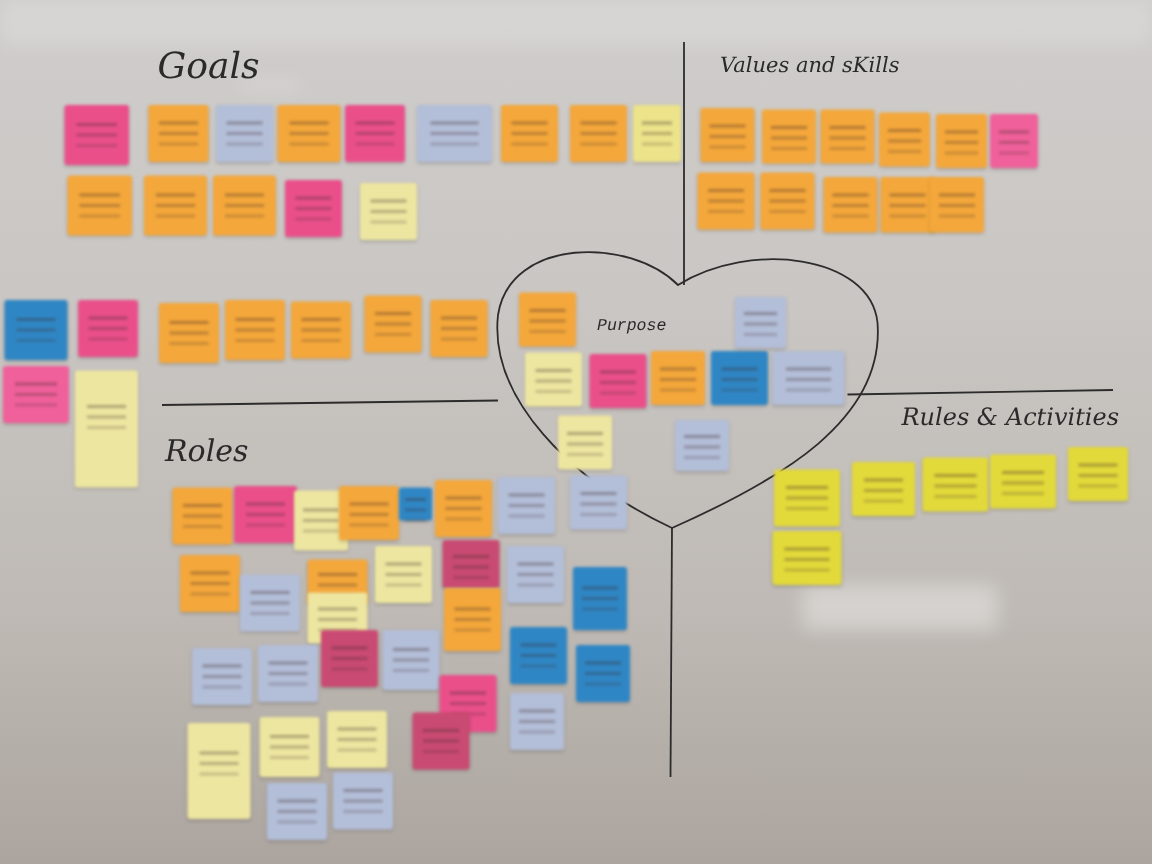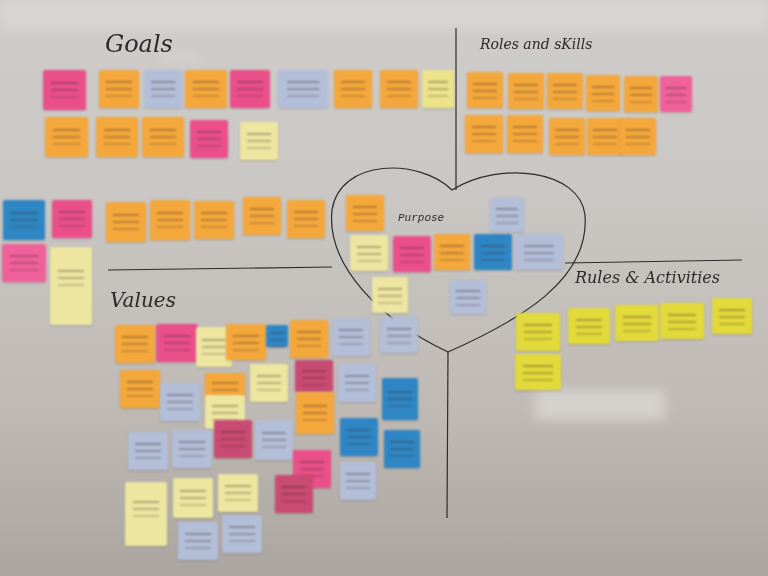--- a/index.html
+++ b/index.html
@@ -27,24 +27,24 @@
       <path d="M456 28 L456 190"></path>
       <path d="M108 270 L332 267"></path>
       <path d="M565 263 L742 260"></path>
       <path d="M452 190 C420 158,340 158,332 210 C326 265,380 320,448 352 C520 320,590 280,585 215 C580 170,500 160,452 190 Z"></path>
       <path d="M448 352 L447 518"></path>
     </g>
   </svg>
 
   <div id="labels">
       <div class="label" style="left: 105px; top: 30px; font-size: 24px;">Goals</div>
-      <div class="label" style="left: 480px; top: 36px; font-size: 14px;">Roles and sKills</div>
+      <div class="label" style="left: 480px; top: 36px; font-size: 14px;">Values and sKills</div>
       <div class="label" style="left: 398px; top: 212px; font-size: 11px; font-family: Liberation Mono, monospace;">Purpose</div>
-      <div class="label" style="left: 110px; top: 288px; font-size: 20px;">Values</div>
-      <div class="label" style="left: 575px; top: 268px; font-size: 16px;">Rules &amp; Activities</div>
+      <div class="label" style="left: 110px; top: 288px; font-size: 20px;">Roles</div>
+      <div class="label" style="left: 601px; top: 268px; font-size: 16px;">Rules &amp; Activities</div>
     </div>
   <div id="notes">
       <div class="note" style="left: 43px; top: 70px; width: 43px; height: 40px; background: rgb(234, 79, 138);"></div>
       <div class="note" style="left: 99px; top: 70px; width: 40px; height: 38px; background: rgb(244, 167, 58);"></div>
       <div class="note" style="left: 144px; top: 70px; width: 38px; height: 38px; background: rgb(179, 190, 216);"></div>
       <div class="note" style="left: 185px; top: 70px; width: 42px; height: 38px; background: rgb(244, 167, 58);"></div>
       <div class="note" style="left: 230px; top: 70px; width: 40px; height: 38px; background: rgb(234, 79, 138);"></div>
       <div class="note" style="left: 278px; top: 70px; width: 50px; height: 38px; background: rgb(179, 190, 216);"></div>
       <div class="note" style="left: 334px; top: 70px; width: 38px; height: 38px; background: rgb(244, 167, 58);"></div>
       <div class="note" style="left: 380px; top: 70px; width: 38px; height: 38px; background: rgb(244, 167, 58);"></div>

